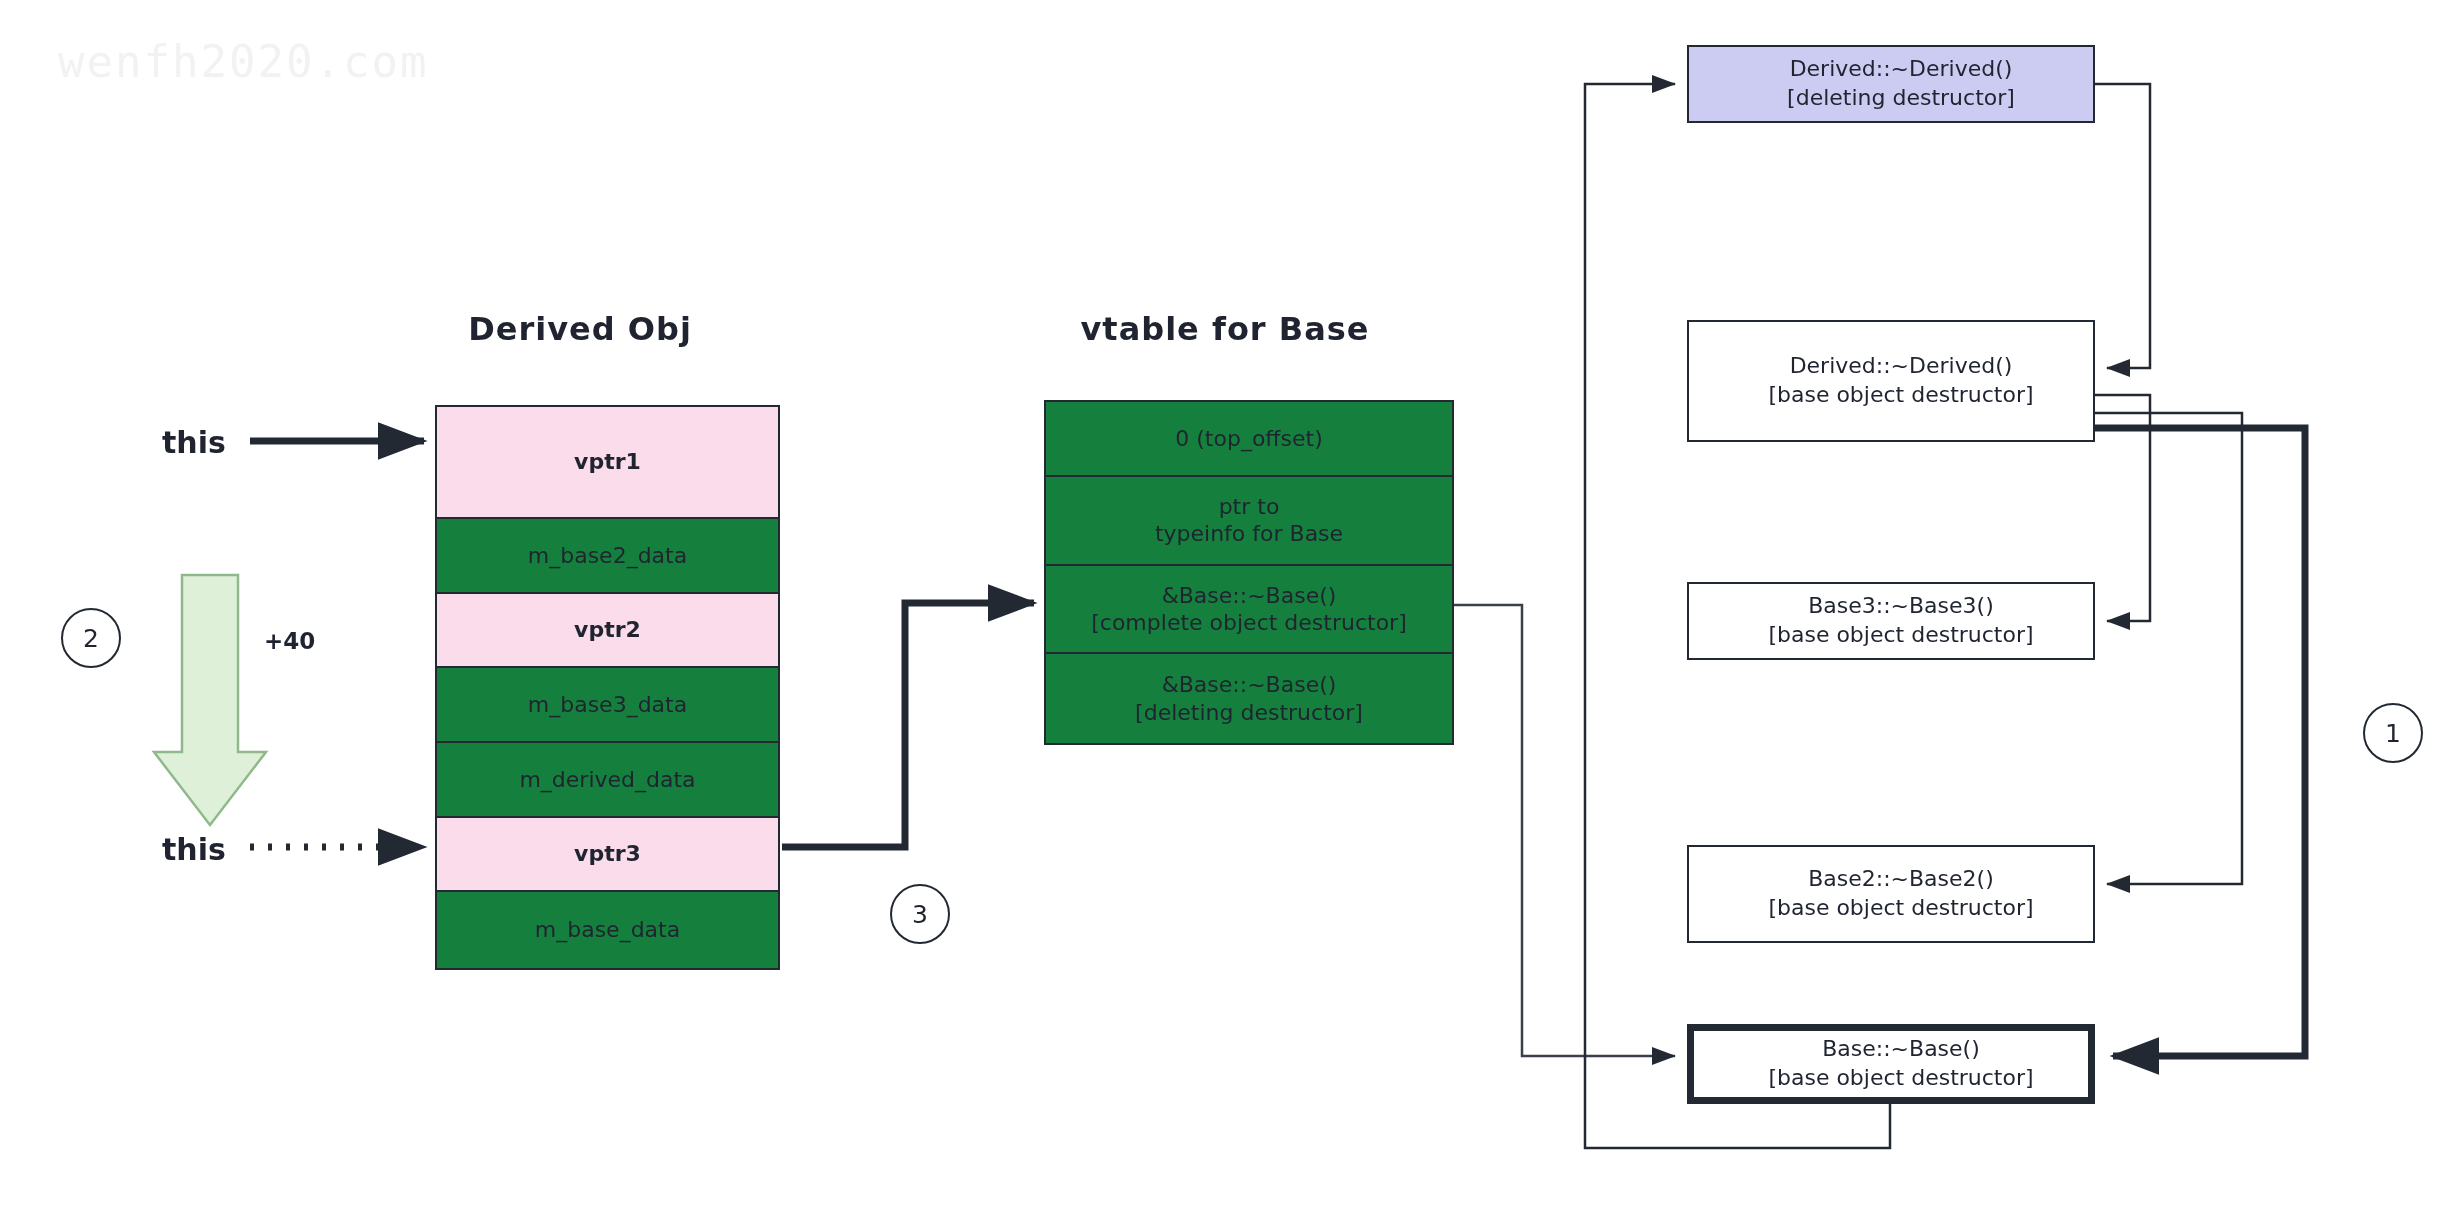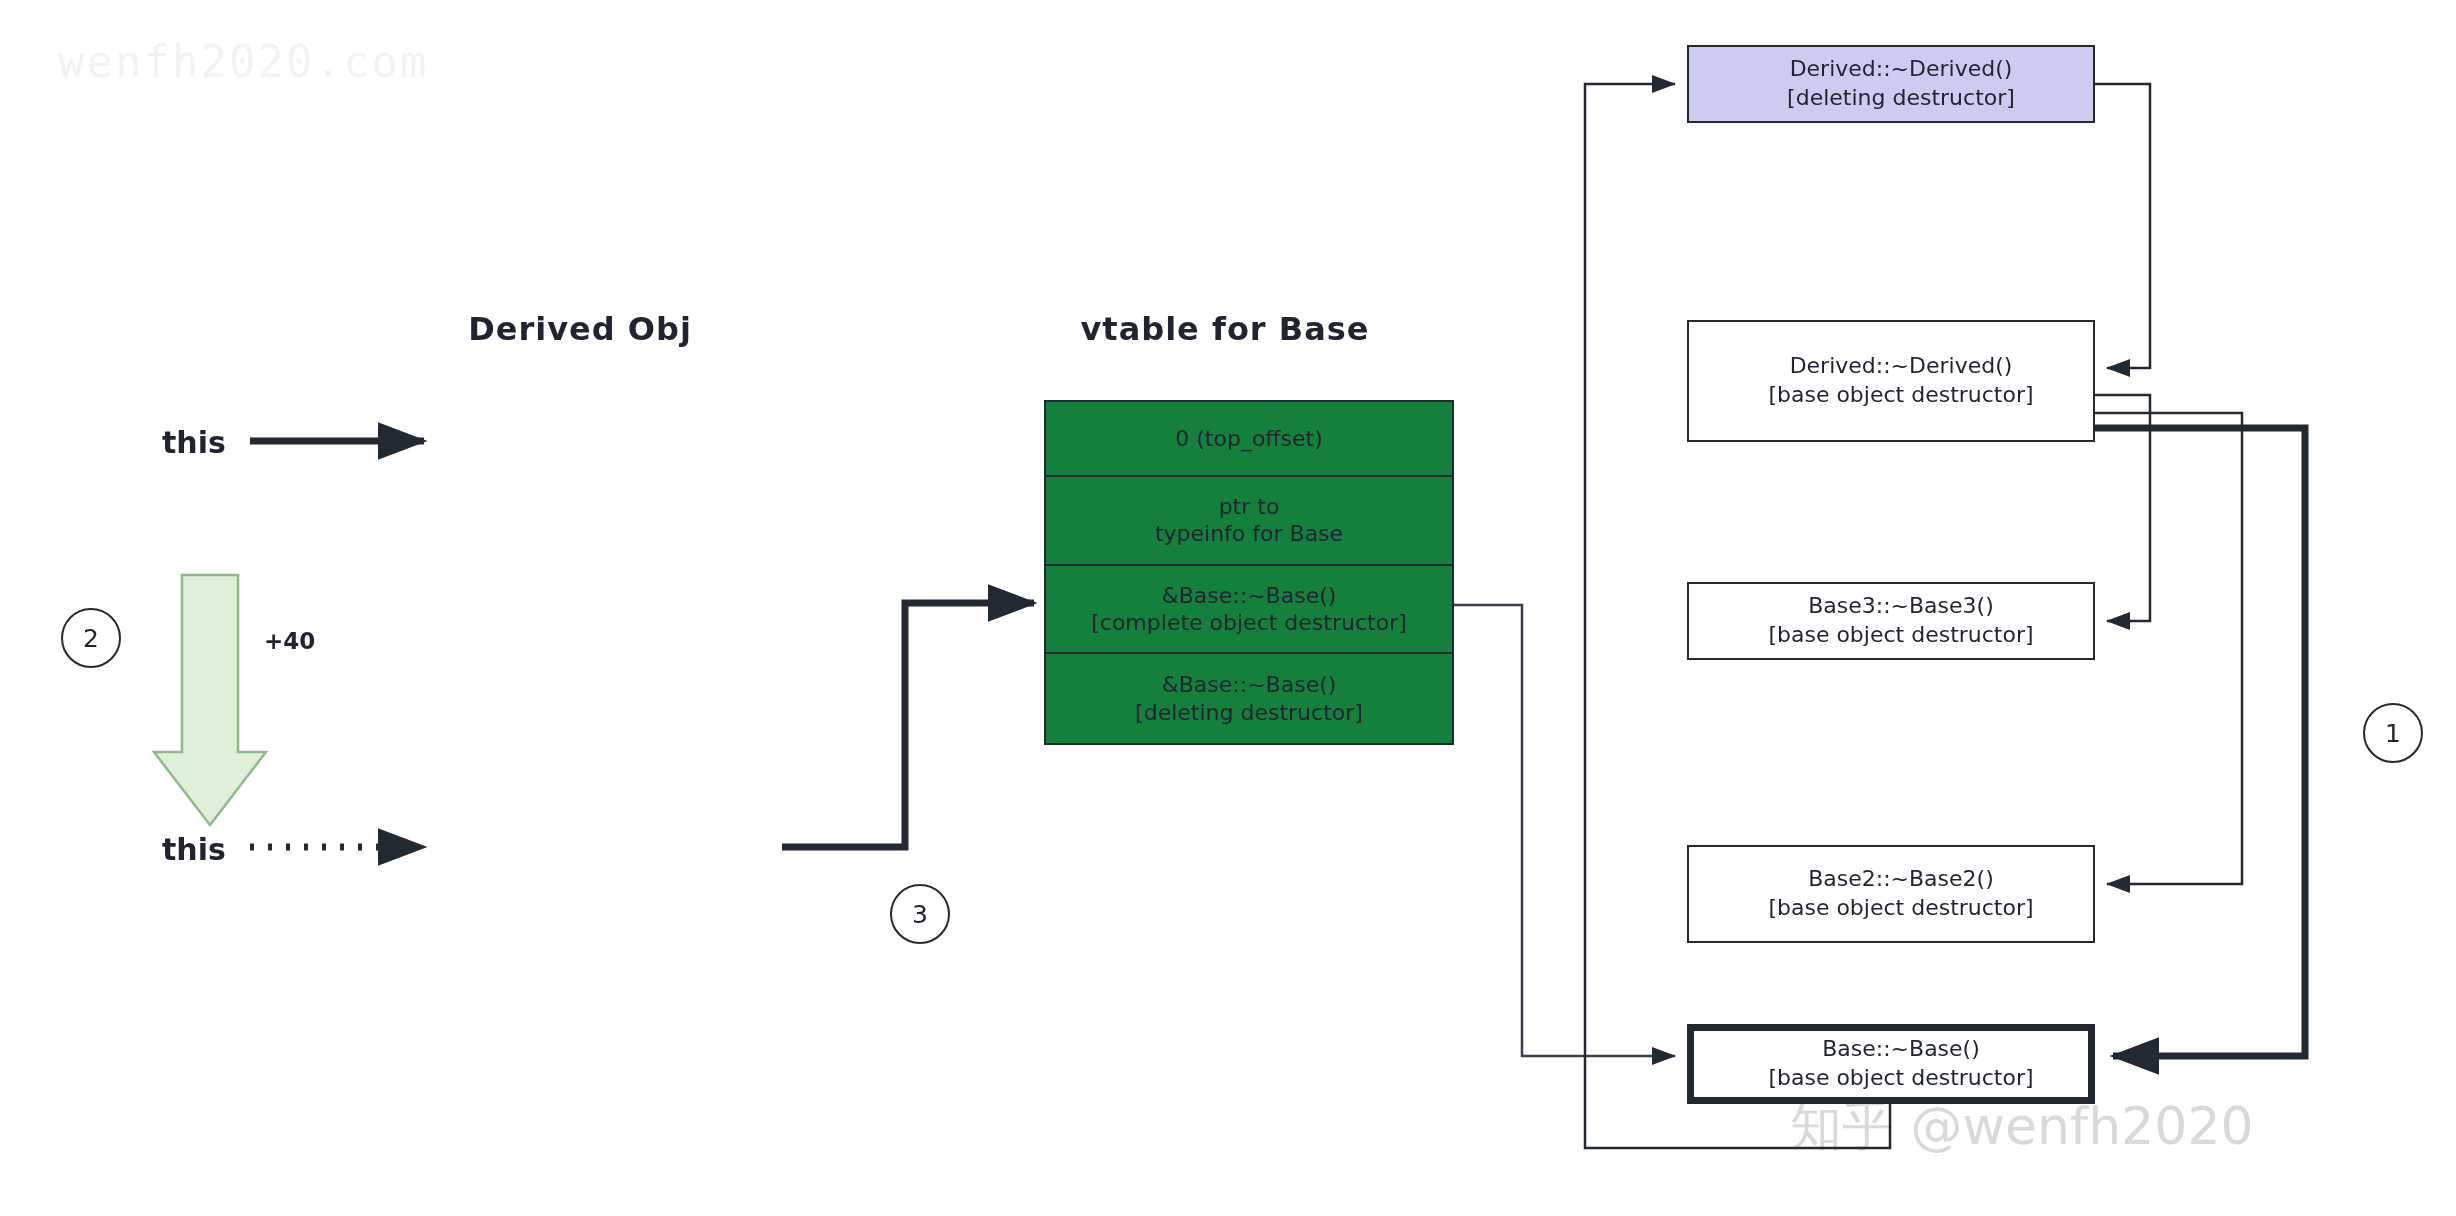--- a/index.html
+++ b/index.html
@@ -38,25 +38,33 @@
         display:flex;align-items:center;justify-content:center;font-size:25px;background:#fff;}
 
   svg.ov{position:absolute;left:0;top:0;width:2456px;height:1216px;pointer-events:none;}
 </style>
 </head>
 <body>
 
 <div id="stage">
 
   <div class="wm-top">wenfh2020.com</div>
-  <div class="wm-bot">知乎 @wenfh2020</div>
 
   <div class="title" style="left:430px;top:310px;width:300px;">Derived Obj</div>
   <div class="title" style="left:1045px;top:310px;width:360px;">vtable for Base</div>
 
+  <div class="tbl" style="left:435px;top:405px;width:345px;height:565px;">
+    <div class="row pink" style="height:20%">vptr1</div>
+    <div class="row" style="height:13.3%">m_base2_data</div>
+    <div class="row pink" style="height:13.3%">vptr2</div>
+    <div class="row" style="height:13.3%">m_base3_data</div>
+    <div class="row" style="height:13.3%">m_derived_data</div>
+    <div class="row pink" style="height:13.3%">vptr3</div>
+    <div class="row" style="height:13.5%">m_base_data</div>
+  </div>
 
   <div class="tbl" style="left:1044px;top:400px;width:410px;height:345px;">
     <div class="row vt" style="height:22%">
       <span>0 (top_offset)</span>
     </div>
     <div class="row vt" style="height:26%">
       <div>
         <div>ptr to</div>
         <div>typeinfo for Base</div>
       </div>

